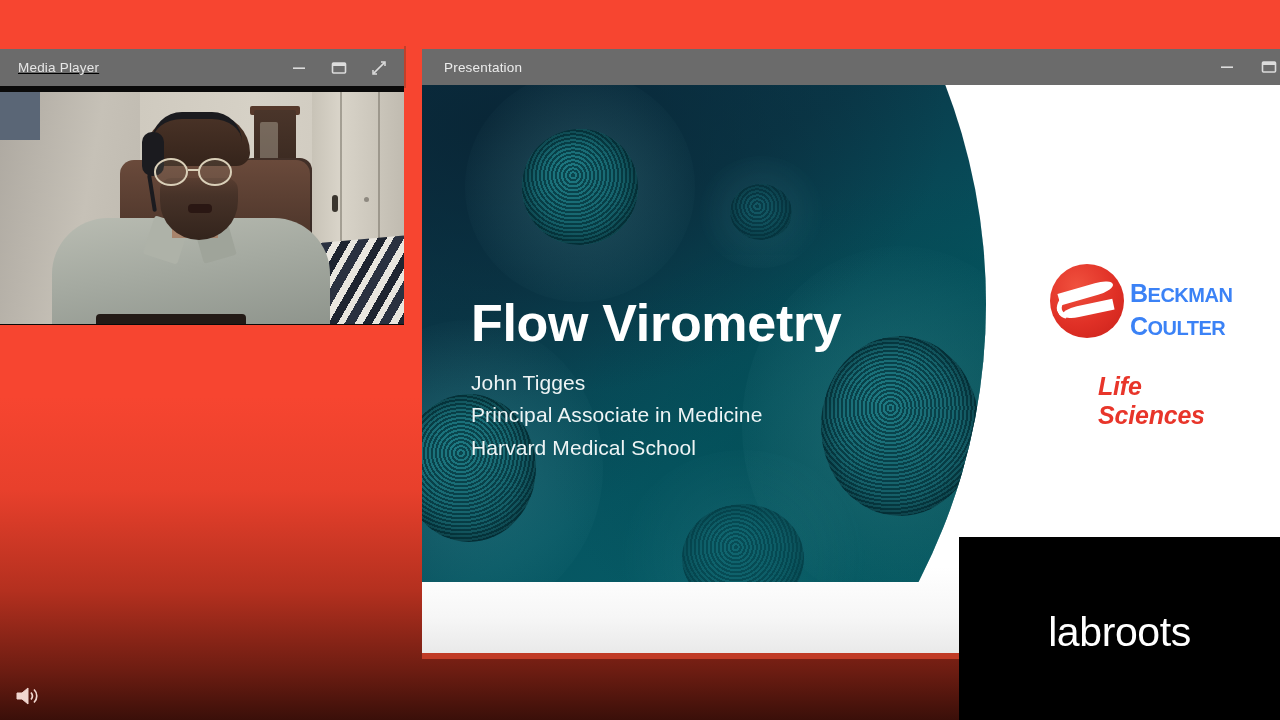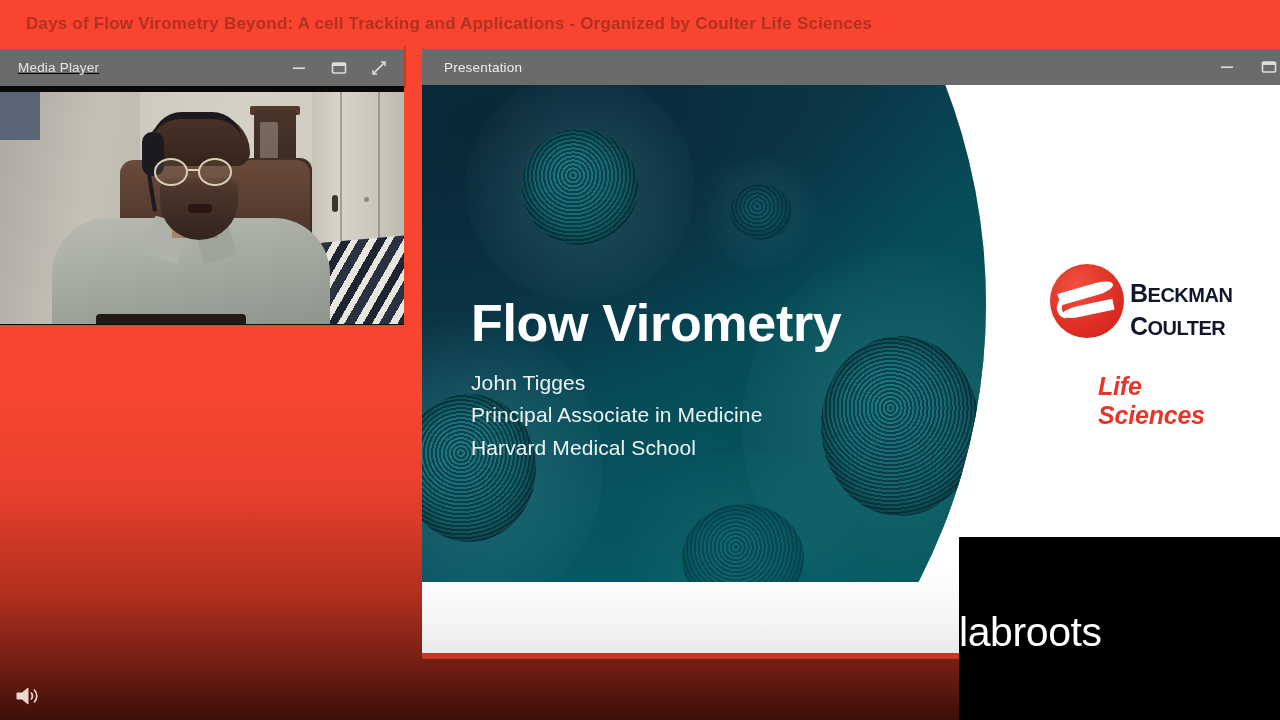--- a/index.html
+++ b/index.html
@@ -416,21 +416,21 @@
     width: 34px; height: 26px;
     border: 5px solid #ffffff;
     border-right-color: transparent;
     border-bottom-color: transparent;
     border-radius: 50%;
     transform: rotate(-28deg);
   }
   .bc-words {
     position: absolute;
     left: 88px; top: 10px;
-    color: #0f172a;
+    color: #3b82f6;
     font-weight: 700;
     line-height: .92;
   }
   .bc-word {
     font-size: 29px;
     letter-spacing: -.5px;
     font-variant: small-caps;
     text-transform: lowercase;
   }
   .bc-word::first-letter { font-size: 1.22em; }
@@ -446,20 +446,21 @@
   }
 
   
   .labroots {
     position: absolute;
     left: 959px; top: 537px;
     width: 321px; height: 183px;
     background: #000000;
     display: flex;
     align-items: center;
+    justify-content: center;
     z-index: 40;
   }
   .labroots-word {
     color: #fff;
     font-size: 41px;
     font-weight: 300;
     letter-spacing: -.4px;
     margin-top: 8px;
   }
 
@@ -468,23 +469,20 @@
     position:absolute; left:0; bottom:0;
     width:874px; height:6px;
     background:#c03b26;
   }
 </style>
 </head>
 <body>
 
 <div id="app">
 
-  <div class="banner">
-    <div class="banner-title">Days of Flow Virometry Beyond: A cell Tracking and Applications - Organized by Coulter Life Sciences</div>
-  </div>
 
   <div class="mediaplayer">
 
     <div class="mp-titlebar">
       <span class="mp-title">Media Player</span>
 
       <div class="mp-controls">
         <div class="winbtn">
           <svg width="16" height="16" viewBox="0 0 16 16">
             <rect x="2" y="7.4" width="12" height="1.6" fill="#dcdcdc"></rect>

